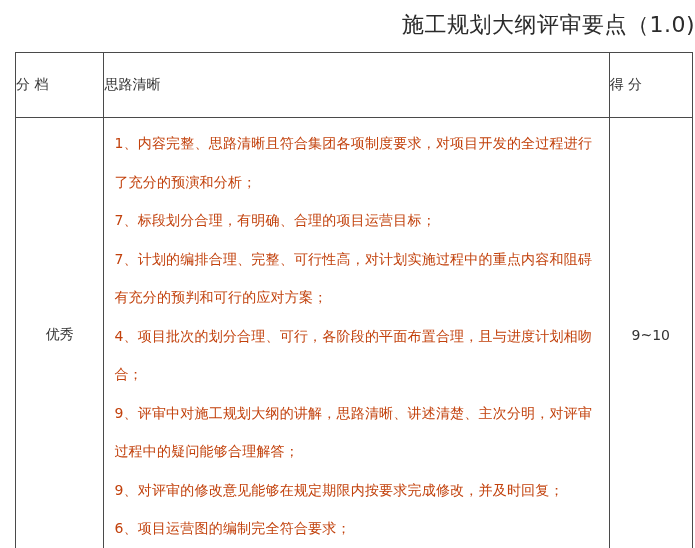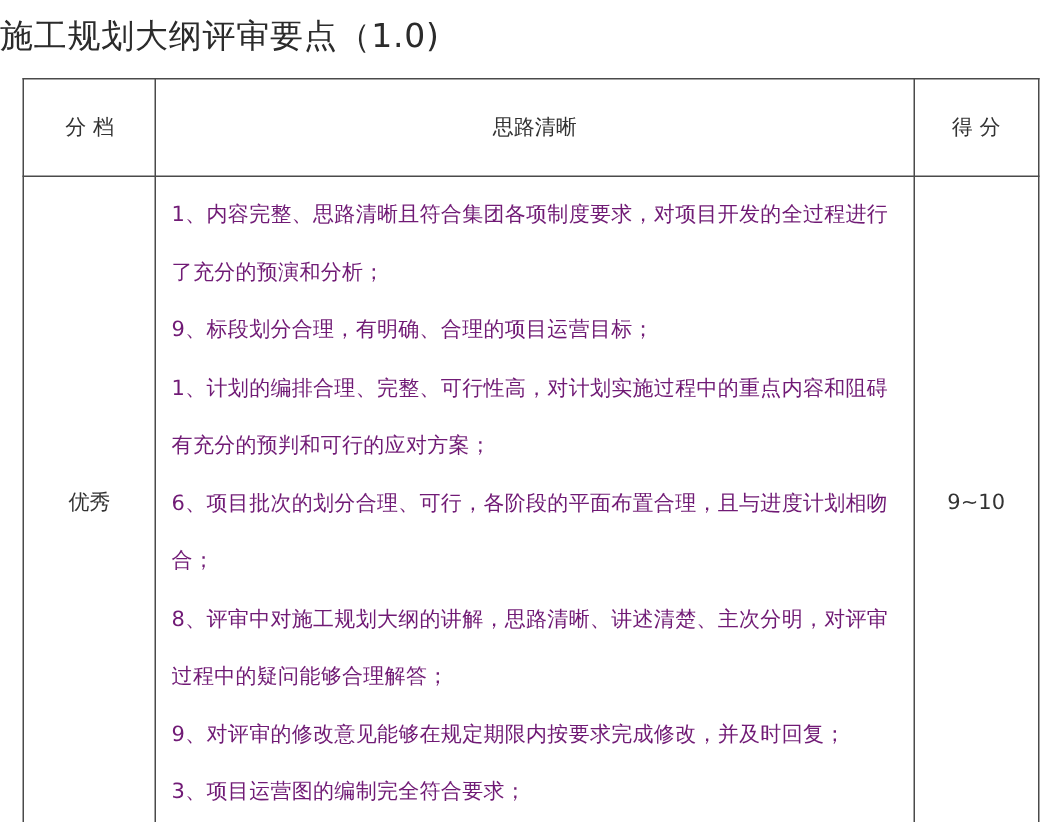--- a/index.html
+++ b/index.html
@@ -13,21 +13,21 @@
       overflow: hidden;
       position: relative;
       font-family: "DejaVu Sans", "Liberation Sans", sans-serif;
       color: #333333;
     }
     .doc-title {
       position: absolute;
       left: 0;
       top: 9px;
       width: 695px;
-      text-align: left;
+      text-align: right;
       font-size: 22px;
       line-height: 32px;
       color: #2b2b2b;
       letter-spacing: 0.5px;
     }
     .rubric-table {
       position: absolute;
       left: 15px;
       top: 52px;
       width: 678px;
@@ -37,21 +37,21 @@
     .rubric-table th,
     .rubric-table td {
       border: 1.5px solid #4a4a4a;
       padding: 0;
       font-weight: normal;
       font-size: 14px;
       color: #333333;
     }
     .rubric-table th {
       height: 64px;
-      text-align: center;
+      text-align: left;
       vertical-align: middle;
     }
     .col-grade { width: 88px; }
     .col-criteria { width: 503px; }
     .col-score { width: 83px; }
     .grade-cell,
     .score-cell {
       text-align: center;
       vertical-align: middle;
     }
@@ -60,21 +60,21 @@
       padding: 0 10px 0 10px !important;
     }
     .criteria-list {
       margin: 0;
       padding: 6px 0 4px 0;
       list-style: none;
     }
     .criteria-item {
       font-size: 14px;
       line-height: 38.5px;
-      color: #701a75;
+      color: #c2410c;
       letter-spacing: 0.2px;
     }
     .body-row td {
       border-bottom: 1.5px solid #4a4a4a;
     }
   </style>
 </head>
 <body>
 
 <div class="doc-title">施工规划大纲评审要点（1.0)</div>
@@ -91,24 +91,24 @@
       <th>思路清晰</th>
       <th>得 分</th>
     </tr>
   </thead>
   <tbody>
     <tr class="body-row">
       <td class="grade-cell">优秀</td>
       <td class="criteria-cell">
         <ul class="criteria-list">
           <li class="criteria-item">1、内容完整、思路清晰且符合集团各项制度要求，对项目开发的全过程进行了充分的预演和分析；</li>
-          <li class="criteria-item">9、标段划分合理，有明确、合理的项目运营目标；</li>
-          <li class="criteria-item">1、计划的编排合理、完整、可行性高，对计划实施过程中的重点内容和阻碍有充分的预判和可行的应对方案；</li>
-          <li class="criteria-item">6、项目批次的划分合理、可行，各阶段的平面布置合理，且与进度计划相吻合；</li>
-          <li class="criteria-item">8、评审中对施工规划大纲的讲解，思路清晰、讲述清楚、主次分明，对评审过程中的疑问能够合理解答；</li>
+          <li class="criteria-item">7、标段划分合理，有明确、合理的项目运营目标；</li>
+          <li class="criteria-item">7、计划的编排合理、完整、可行性高，对计划实施过程中的重点内容和阻碍有充分的预判和可行的应对方案；</li>
+          <li class="criteria-item">4、项目批次的划分合理、可行，各阶段的平面布置合理，且与进度计划相吻合；</li>
+          <li class="criteria-item">9、评审中对施工规划大纲的讲解，思路清晰、讲述清楚、主次分明，对评审过程中的疑问能够合理解答；</li>
           <li class="criteria-item">9、对评审的修改意见能够在规定期限内按要求完成修改，并及时回复；</li>
-          <li class="criteria-item">3、项目运营图的编制完全符合要求；</li>
+          <li class="criteria-item">6、项目运营图的编制完全符合要求；</li>
         </ul>
       </td>
       <td class="score-cell">9~10</td>
     </tr>
   </tbody>
 </table>
 
 </body></html>

